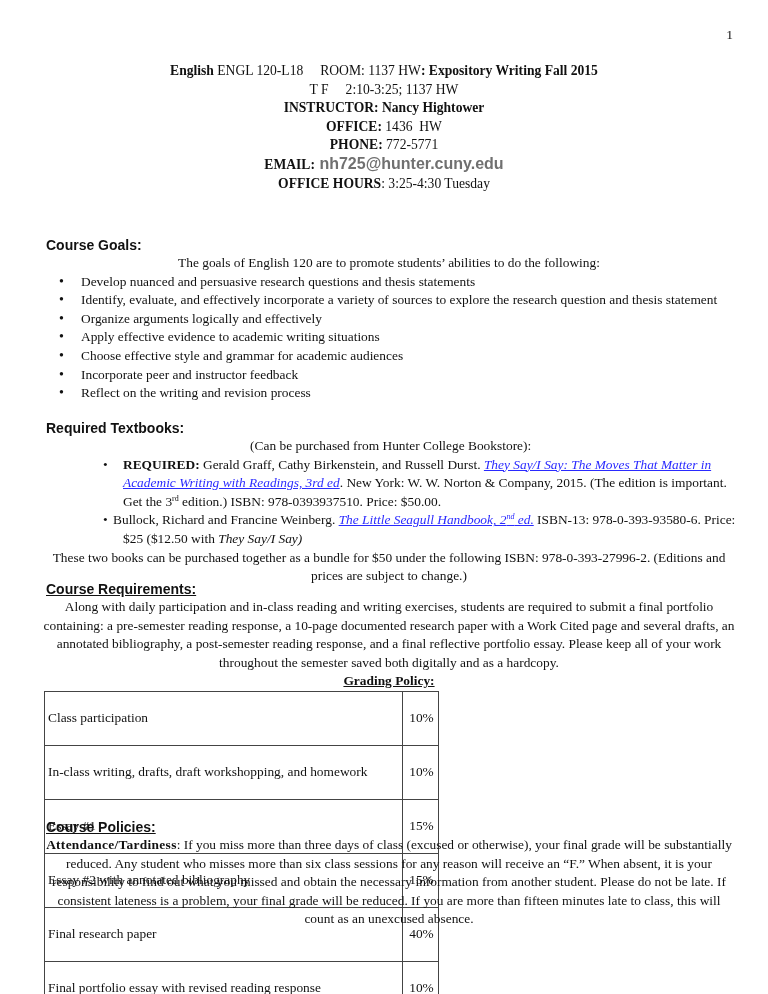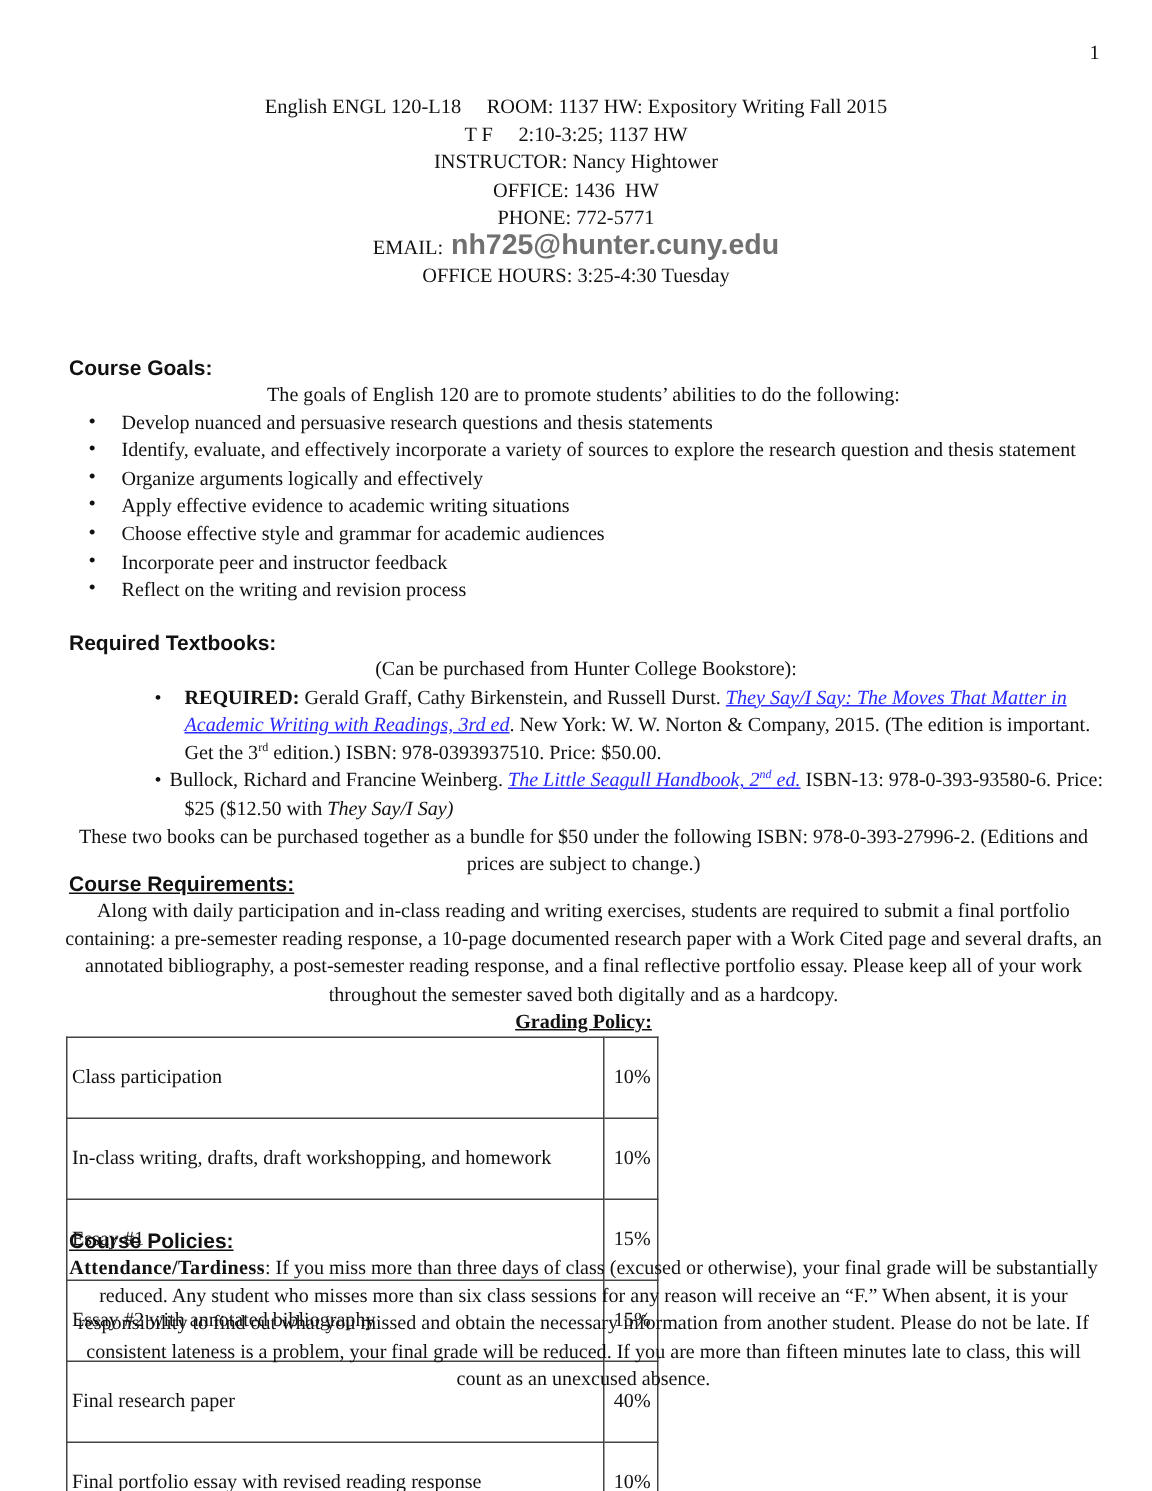--- a/index.html
+++ b/index.html
@@ -1,21 +1,21 @@
 <!DOCTYPE html>
 <html><head>
   <meta charset="utf-8">
   <style>
     html, body { margin: 0; padding: 0; background: #ffffff; }
     body { width: 768px; height: 994px; overflow: hidden; position: relative;
            font-family: "Liberation Serif", "DejaVu Serif", serif; color: #111; font-size: 13.4px; line-height: 18.6px; }
     .page-num { position: absolute; top: 26px; right: 35px; font-size: 13.5px; }
     .header { position: absolute; top: 62px; left: 0; width: 768px; text-align: center; line-height: 18.6px; font-size: 13.6px; }
-    .header b { font-weight: normal; text-align: center; }
-    .email-val { font-family: "Liberation Sans", "DejaVu Sans", sans-serif; font-weight: bold; color: #707070; font-size: 19px; }
+    .header b { font-weight: bold; text-align: center; }
+    .email-val { font-family: "Liberation Sans", "DejaVu Sans", sans-serif; font-weight: bold; color: #707070; font-size: 16px; }
     .content { position: absolute; left: 46px; width: 690px; }
     .h-section { font-family: "Liberation Sans", "DejaVu Sans", sans-serif; font-weight: bold; font-size: 14px; line-height: 18px; margin: 0; }
     .u { text-decoration: underline; }
     p { margin: 0; text-align: center; }
     ul.goals { list-style: none; margin: 0; padding: 0; }
     ul.goals li { position: relative; padding-left: 35px; }
     ul.goals li::before { content: "\2022"; position: absolute; left: 13px; top: 0; font-size: 14px; }
     ul.books { list-style: none; margin: 0; padding: 0; }
     ul.books li { position: relative; }
     ul.books li.b1 { padding-left: 77px; }

